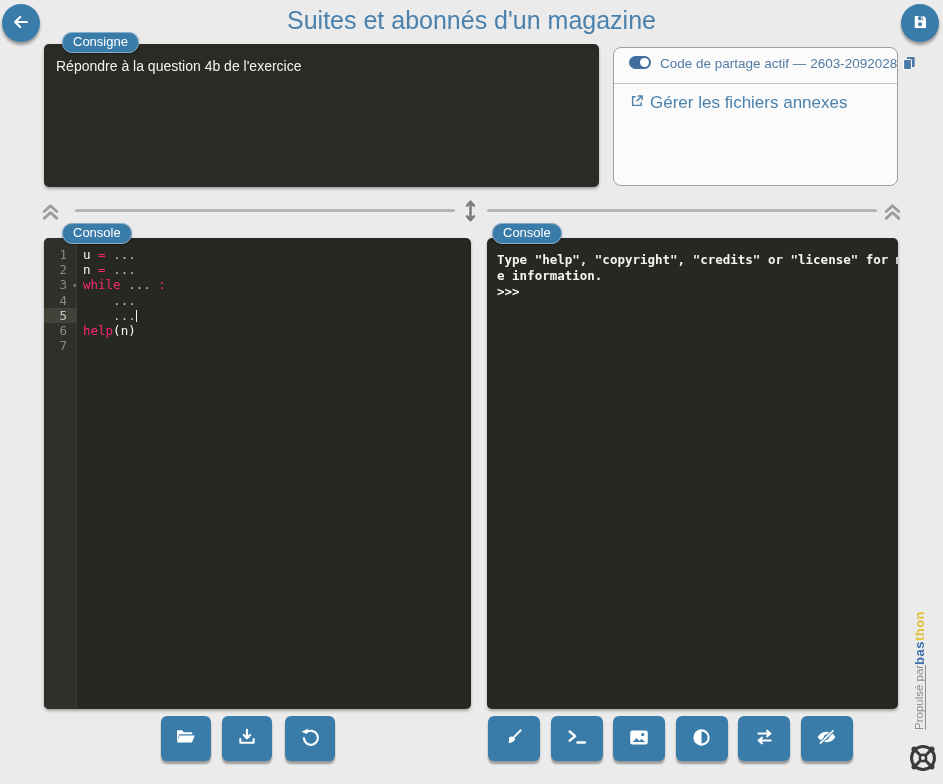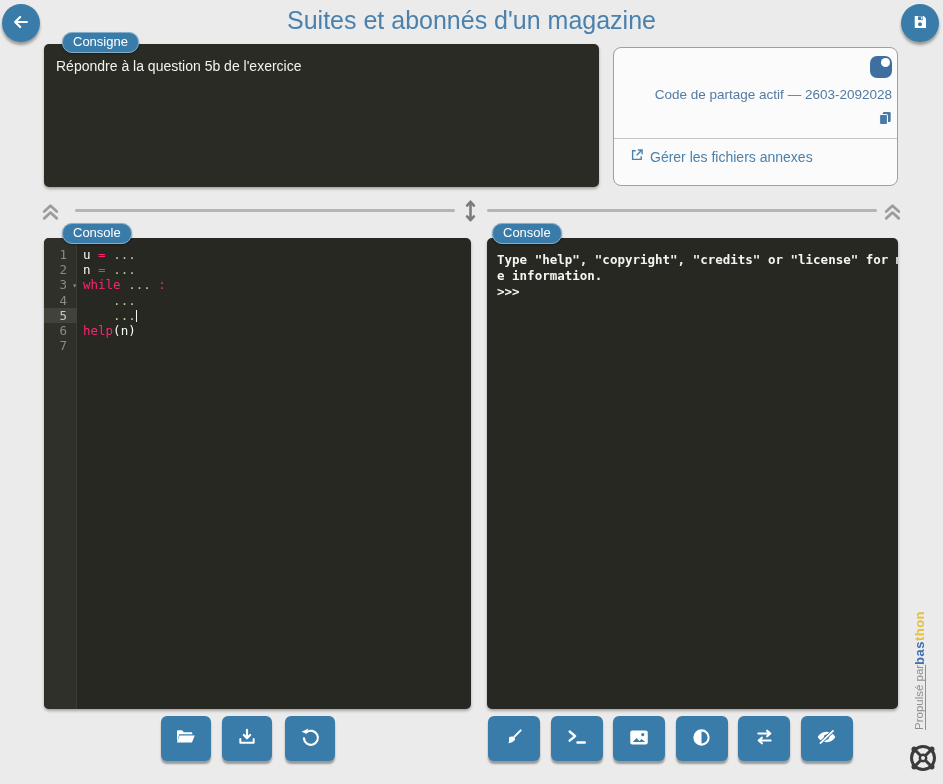--- a/index.html
+++ b/index.html
@@ -25,30 +25,30 @@
   #badge-console  { left:492px; top:223px; }
 
   
   #consigne-panel { position:absolute; left:44px; top:44px; width:555px; height:143px;
     background:#2b2b25; border-radius:5px; box-shadow:0 2px 3px rgba(0,0,0,.3); }
   #consigne-text { padding:14px 12px; color:#f2f2ee; font-size:14px; }
 
   
   #share-card { position:absolute; left:613px; top:47px; width:285px; height:139px;
     background:#fbfbfb; border:1px solid #9f9f9f; border-radius:8px; }
-  #share-row { display:flex; align-items:flex-end; gap:9px; padding:8px 5px 8px 15px;
-    border-bottom:1px solid #c4c4c4;flex-direction:column; }
+  #share-row { display:flex; align-items:flex-start; gap:9px; padding:8px 5px 8px 15px;
+    border-bottom:1px solid #c4c4c4; }
   #share-toggle { width:22px; height:13px; border-radius:7px; background:#3e6f9e;
     position:relative; flex:0 0 22px; cursor:pointer; }
   #share-toggle .knob { position:absolute; right:2px; top:2px; width:9px; height:9px;
     border-radius:50%; background:#fff; }
   .share-text { color:#527ba3; font-size:13.5px; white-space:nowrap; }
   #files-label { margin:13px 0 0 16px; color:#527ba3; font-size:13.5px; }
   #manage-link { display:flex; align-items:center; gap:6px; margin:9px 0 0 16px;
-    color:#4a81ad; font-size:14px; text-decoration:none; cursor:pointer; }
+    color:#4a81ad; font-size:17px; text-decoration:none; cursor:pointer; }
 
   
   .divider-line { position:absolute; top:209px; height:3px; background:#b5b5b5; border-radius:2px; }
   #divider-line-left  { left:75px;  width:380px; }
   #divider-line-right { left:487px; width:390px; }
   .collapse-btn { position:absolute; top:200px; width:22px; height:22px; background:none;
     border:none; cursor:pointer; padding:0; }
   #collapse-left  { left:39px; }
   #collapse-right { left:881px; }
   #resize-handle { position:absolute; left:461px; top:198px; width:19px; height:27px;
@@ -124,21 +124,21 @@
         <path d="M5 4h12l3 3v13H5z" fill="#fff"></path>
         <rect x="9.5" y="4.5" width="6.5" height="5" fill="#3a7ca9"></rect>
         <rect x="13.6" y="5.3" width="1.7" height="3.3" fill="#fff"></rect>
         <circle cx="12" cy="15" r="2.6" fill="#3a7ca9"></circle>
       </svg>
     </span>
   </button>
 
   <span id="badge-consigne" class="badge">Consigne</span>
   <div id="consigne-panel">
-    <div id="consigne-text">Répondre à la question 5b de l'exercice</div>
+    <div id="consigne-text">Répondre à la question 4b de l'exercice</div>
   </div>
 
   <div id="share-card">
     <div id="share-row">
       <span id="share-toggle">
           <span class="knob"></span>
         </span>
       <span class="share-text">
         <span>Code de partage actif</span>
         <span>—</span>

